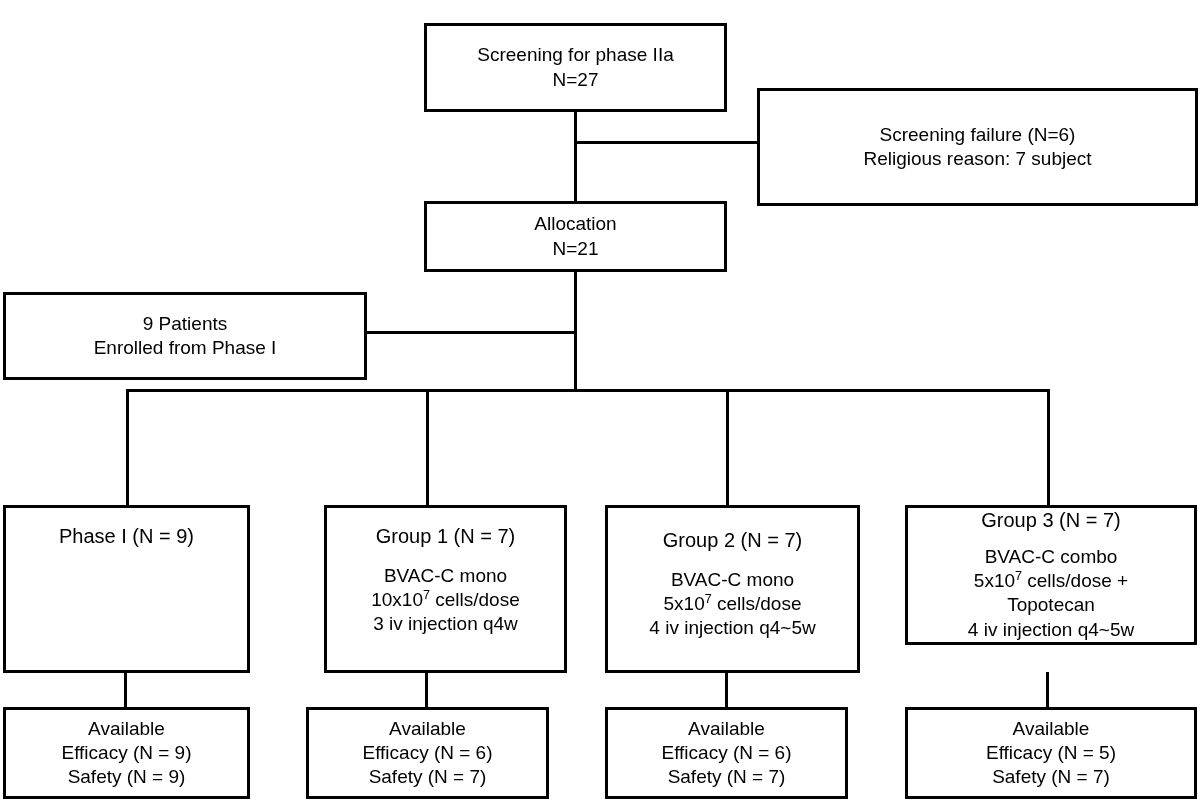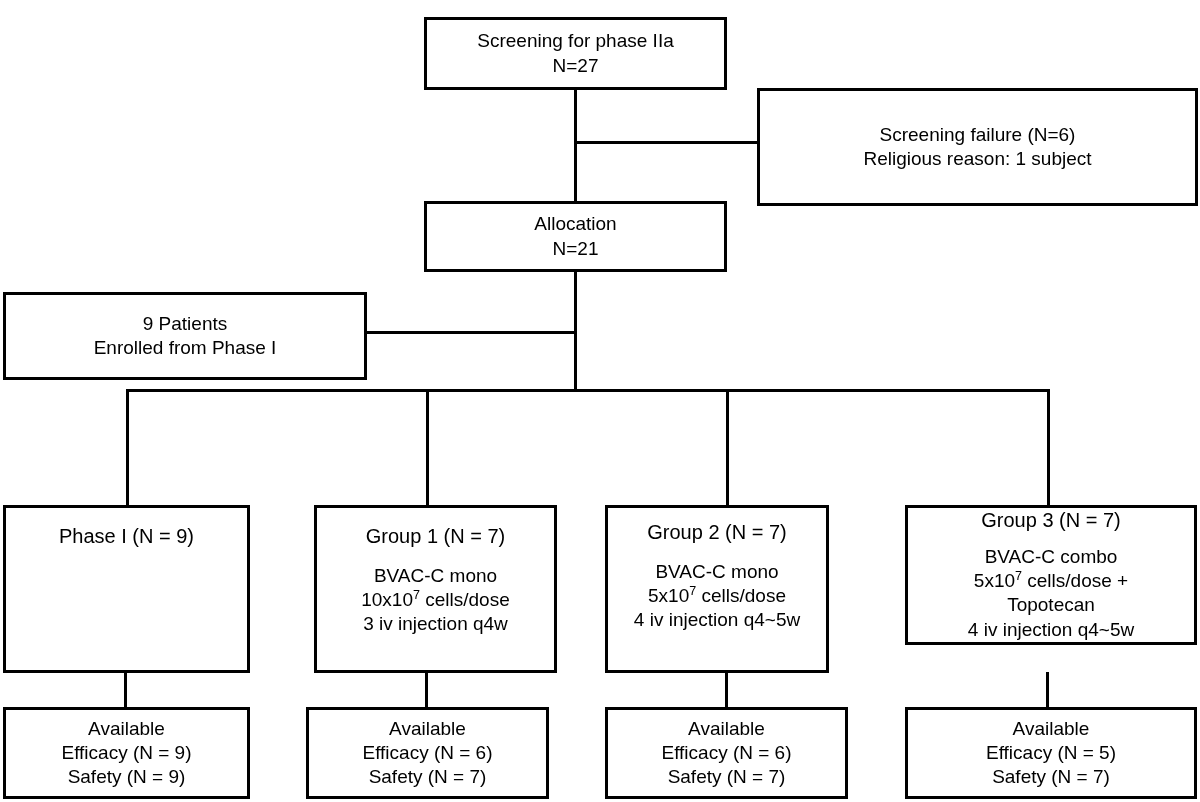--- a/index.html
+++ b/index.html
@@ -71,53 +71,53 @@
   <div class="line vline" style="left:126px; top:389px; height:117px;"></div>
   <div class="line vline" style="left:426px; top:389px; height:117px;"></div>
   <div class="line vline" style="left:726px; top:389px; height:117px;"></div>
   <div class="line vline" style="left:1047px; top:389px; height:117px;"></div>
 
   <div class="line vline" style="left:124px; top:672px; height:36px;"></div>
   <div class="line vline" style="left:425px; top:672px; height:36px;"></div>
   <div class="line vline" style="left:725px; top:672px; height:36px;"></div>
   <div class="line vline" style="left:1046px; top:672px; height:36px;"></div>
 
-  <div class="box" style="left:424px; top:17px; width:303px; height:73px;">
+  <div class="box" style="left:424px; top:23px; width:303px; height:89px;">
     <div class="row">Screening for phase IIa</div>
     <div class="row">N=27</div>
   </div>
 
   <div class="box" style="left:757px; top:88px; width:441px; height:118px;">
     <div class="row b">Screening failure (N=6)</div>
-    <div class="row">Religious reason: 1 subject</div>
+    <div class="row">Religious reason: 7 subject</div>
   </div>
 
   <div class="box" style="left:424px; top:201px; width:303px; height:71px;">
     <div class="row">Allocation</div>
     <div class="row">N=21</div>
   </div>
 
   <div class="box" style="left:3px; top:292px; width:364px; height:88px;">
     <div class="row">9 Patients</div>
     <div class="row">Enrolled from Phase I</div>
   </div>
 
   <div class="box top-align" style="left:3px; top:505px; width:247px; height:168px; padding-top:16px;">
     <div class="row ttl">Phase I (N = 9)</div>
   </div>
 
-  <div class="box top-align" style="left:314px; top:505px; width:243px; height:168px; padding-top:16px;">
+  <div class="box top-align" style="left:324px; top:505px; width:243px; height:168px; padding-top:16px;">
     <div class="row ttl">Group 1 (N = 7)</div>
     <div class="spacer-sm"></div>
     <div class="row b">BVAC-C mono</div>
     <div class="row"><span>10x10</span><sup>7</sup><span> cells/dose</span></div>
     <div class="row">3 iv injection q4w</div>
   </div>
 
-  <div class="box top-align" style="left:605px; top:505px; width:224px; height:168px; padding-top:12px;">
+  <div class="box top-align" style="left:605px; top:505px; width:255px; height:168px; padding-top:20px;">
     <div class="row ttl">Group 2 (N = 7)</div>
     <div class="spacer-sm"></div>
     <div class="row b">BVAC-C mono</div>
     <div class="row"><span>5x10</span><sup>7</sup><span> cells/dose</span></div>
     <div class="row">4 iv injection q4~5w</div>
   </div>
 
   <div class="box top-align" style="left:905px; top:505px; width:292px; height:140px; padding-top:0;">
     <div class="row ttl">Group 3 (N = 7)</div>
     <div class="spacer-sm"></div>

